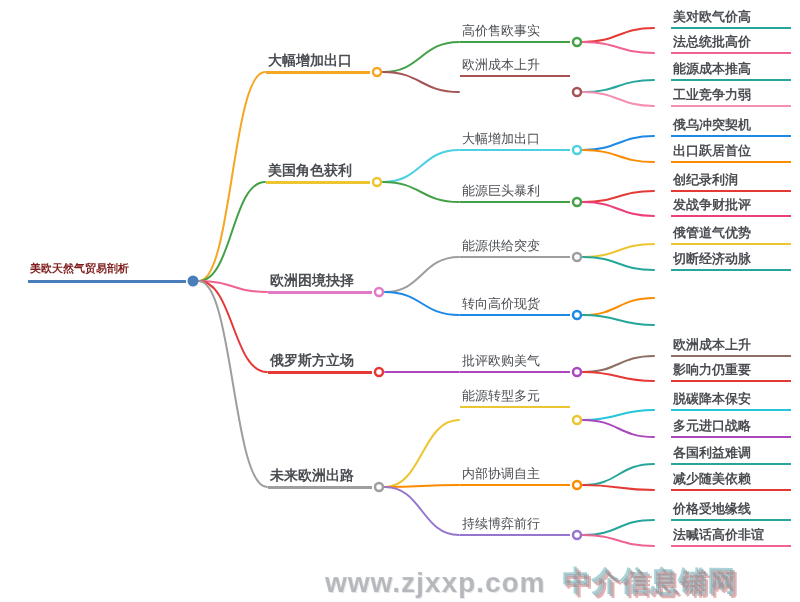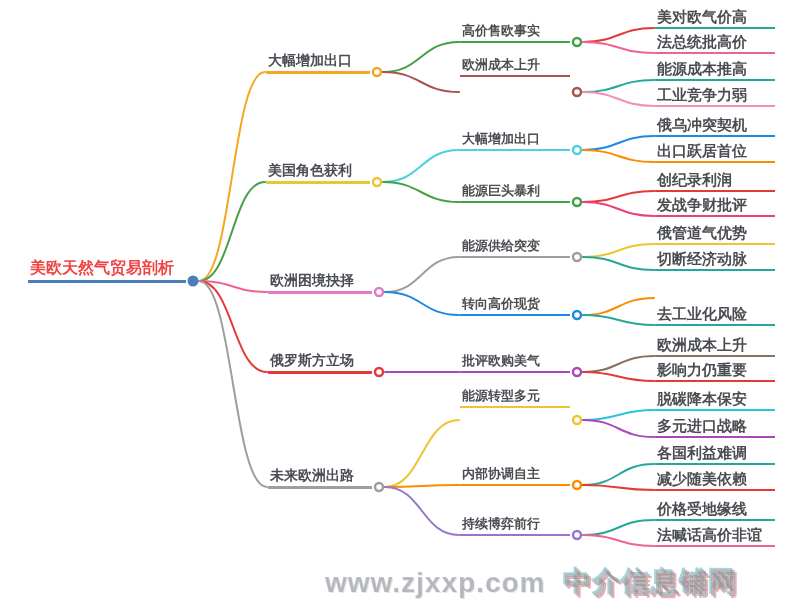--- a/index.html
+++ b/index.html
@@ -5,24 +5,24 @@
   * { margin:0; padding:0; box-sizing:border-box; }
   html,body { background:#ffffff; }
   body { font-family:"Liberation Sans","DejaVu Sans",sans-serif; }
   .canvas { position:relative; width:800px; height:602px; background:#ffffff; overflow:hidden; }
   .edges { position:absolute; left:0; top:0; }
   .nodes { position:absolute; left:0; top:0; width:800px; height:602px; pointer-events:none; }
   .node {
     position:absolute; white-space:nowrap; color:#4a4d52;
     border-bottom-style:solid; padding-left:2px; cursor:pointer; pointer-events:auto;
   }
-  .lv0 { font-size:16px; font-weight:700; color:#ef4444; height:26px; line-height:22px; border-bottom-width:3px; }
+  .lv0 { font-size:11px; font-weight:700; color:#7f1d1d; height:26px; line-height:22px; border-bottom-width:3px; }
   .lv1 { font-size:14px; font-weight:700; height:23px; line-height:19px; border-bottom-width:3px; }
-  .lv2 { font-size:13px; font-weight:700; height:21px; line-height:18px; border-bottom-width:2px; }
-  .lv3 { font-size:15px; font-weight:600; height:21px; line-height:18px; border-bottom-width:2px; }
+  .lv2 { font-size:13px; font-weight:400; height:21px; line-height:18px; border-bottom-width:2px; }
+  .lv3 { font-size:13px; font-weight:600; height:21px; line-height:18px; border-bottom-width:2px;margin-left:16px; }
   .watermark {
     position:absolute; left:325px; top:564px; font-size:28px; font-weight:700;
     color:rgba(150,154,160,0.62); letter-spacing:1px; white-space:nowrap;
     text-shadow:1px 1px 0 rgba(150,154,160,0.25);
   }
   .watermark .cn {
     margin-left:10px;
     text-shadow:2px 2px 0 rgba(196,84,84,0.45), -2px -2px 0 rgba(64,158,168,0.45);
   }
 </style>
@@ -103,21 +103,20 @@
       <div class="node lv3" style="left: 655px; top: 8px; width: 120px; border-bottom-color: rgb(38, 166, 154);">美对欧气价高</div>
       <div class="node lv3" style="left: 655px; top: 33px; width: 120px; border-bottom-color: rgb(240, 98, 146);">法总统批高价</div>
       <div class="node lv3" style="left: 655px; top: 60px; width: 120px; border-bottom-color: rgb(38, 166, 154);">能源成本推高</div>
       <div class="node lv3" style="left: 655px; top: 86px; width: 120px; border-bottom-color: rgb(244, 143, 177);">工业竞争力弱</div>
       <div class="node lv3" style="left: 655px; top: 116px; width: 120px; border-bottom-color: rgb(30, 136, 229);">俄乌冲突契机</div>
       <div class="node lv3" style="left: 655px; top: 142px; width: 120px; border-bottom-color: rgb(251, 140, 0);">出口跃居首位</div>
       <div class="node lv3" style="left: 655px; top: 171px; width: 120px; border-bottom-color: rgb(229, 57, 53);">创纪录利润</div>
       <div class="node lv3" style="left: 655px; top: 196px; width: 120px; border-bottom-color: rgb(236, 64, 122);">发战争财批评</div>
       <div class="node lv3" style="left: 655px; top: 224px; width: 120px; border-bottom-color: rgb(237, 197, 49);">俄管道气优势</div>
       <div class="node lv3" style="left: 655px; top: 250px; width: 120px; border-bottom-color: rgb(38, 166, 154);">切断经济动脉</div>
-      <div class="node lv3" style="left: 655px; top: 305px; width: 120px; border-bottom-color: rgb(38, 166, 154);">去工业化风险</div>
       <div class="node lv3" style="left: 655px; top: 336px; width: 120px; border-bottom-color: rgb(141, 110, 99);">欧洲成本上升</div>
       <div class="node lv3" style="left: 655px; top: 361px; width: 120px; border-bottom-color: rgb(229, 57, 53);">影响力仍重要</div>
       <div class="node lv3" style="left: 655px; top: 390px; width: 120px; border-bottom-color: rgb(38, 198, 218);">脱碳降本保安</div>
       <div class="node lv3" style="left: 655px; top: 417px; width: 120px; border-bottom-color: rgb(171, 71, 188);">多元进口战略</div>
       <div class="node lv3" style="left: 655px; top: 444px; width: 120px; border-bottom-color: rgb(38, 166, 154);">各国利益难调</div>
       <div class="node lv3" style="left: 655px; top: 470px; width: 120px; border-bottom-color: rgb(229, 57, 53);">减少随美依赖</div>
       <div class="node lv3" style="left: 655px; top: 500px; width: 120px; border-bottom-color: rgb(38, 166, 154);">价格受地缘线</div>
       <div class="node lv3" style="left: 655px; top: 526px; width: 120px; border-bottom-color: rgb(240, 98, 146);">法喊话高价非谊</div>
     </div>
   <div class="watermark">

